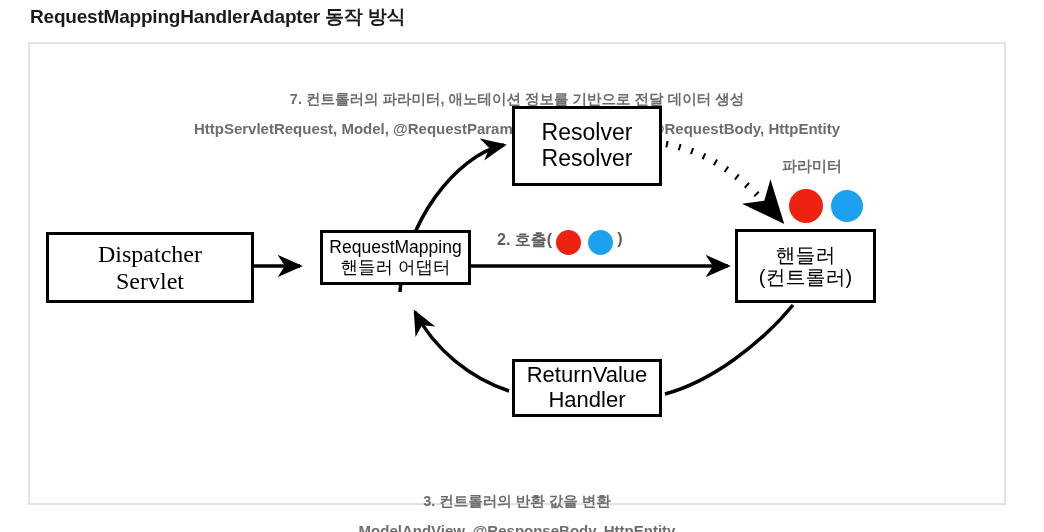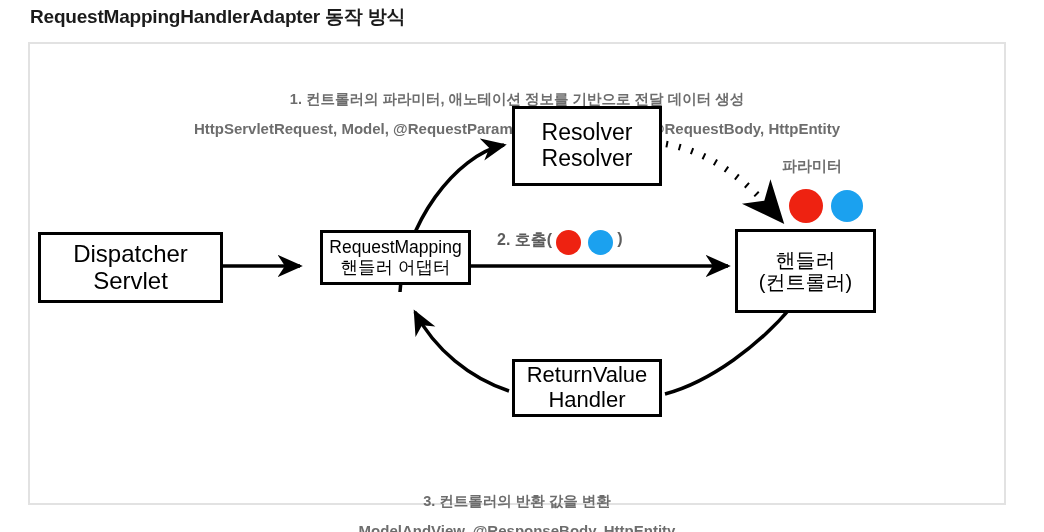--- a/index.html
+++ b/index.html
@@ -54,37 +54,38 @@
     display: flex;
     flex-direction: column;
     align-items: center;
     justify-content: center;
     text-align: center;
     color: #000000;
     line-height: 1.12;
     z-index: 3;
   }
   #box-dispatcher {
-    left: 38px; top: 232px; width: 185px; height: 71px;
+    left: 46px; top: 232px; width: 208px; height: 71px;
     font-size: 24px;
+    font-family: Liberation Serif, serif;
   }
   #box-adapter {
     left: 320px; top: 230px; width: 151px; height: 55px;
     font-size: 17.5px;
   }
   #box-argument-resolver {
     left: 512px; top: 106px; width: 150px; height: 80px;
     font-size: 23px;
   }
   #box-return-value-handler {
     left: 512px; top: 359px; width: 150px; height: 58px;
     font-size: 22px;
   }
   #box-handler {
-    left: 735px; top: 229px; width: 141px; height: 84px;
+    left: 735px; top: 229px; width: 141px; height: 74px;
     font-size: 20px;
   }
 
   #label-param {
     position: absolute;
     left: 782px;
     top: 157px;
     font-size: 15px;
     font-weight: bold;
     color: #6d6d6d;
@@ -127,21 +128,21 @@
     pointer-events: none;
   }
 </style>
 </head>
 <body>
 
 <div id="page-title">RequestMappingHandlerAdapter 동작 방식</div>
 
 <div id="diagram-frame" style="border-color: rgb(226, 226, 226);">
 
-  <div class="note" id="note-top-1" style="color: rgb(109, 109, 109);">1. 컨트롤러의 파라미터, 애노테이션 정보를 기반으로 전달 데이터 생성</div>
+  <div class="note" id="note-top-1" style="color: rgb(109, 109, 109);">7. 컨트롤러의 파라미터, 애노테이션 정보를 기반으로 전달 데이터 생성</div>
   <div class="note" id="note-top-2" style="color: rgb(109, 109, 109);">HttpServletRequest, Model, @RequestParam, @ModelAttribute, @RequestBody, HttpEntity</div>
   <div class="note" id="note-bottom-1" style="color: rgb(109, 109, 109);">3. 컨트롤러의 반환 값을 변환</div>
   <div class="note" id="note-bottom-2" style="color: rgb(109, 109, 109);">ModelAndView, @ResponseBody, HttpEntity</div>
 
 </div>
 
 <svg id="arrows" viewBox="0 0 1044 532" xmlns="http://www.w3.org/2000/svg">
   <defs>
     <marker id="arrowhead" markerWidth="9" markerHeight="9" refX="6.4" refY="3.2" orient="auto" markerUnits="strokeWidth">
       <path d="M0,0 L7.2,3.2 L0,6.4 L2.1,3.2 Z" fill="#000000"></path>

